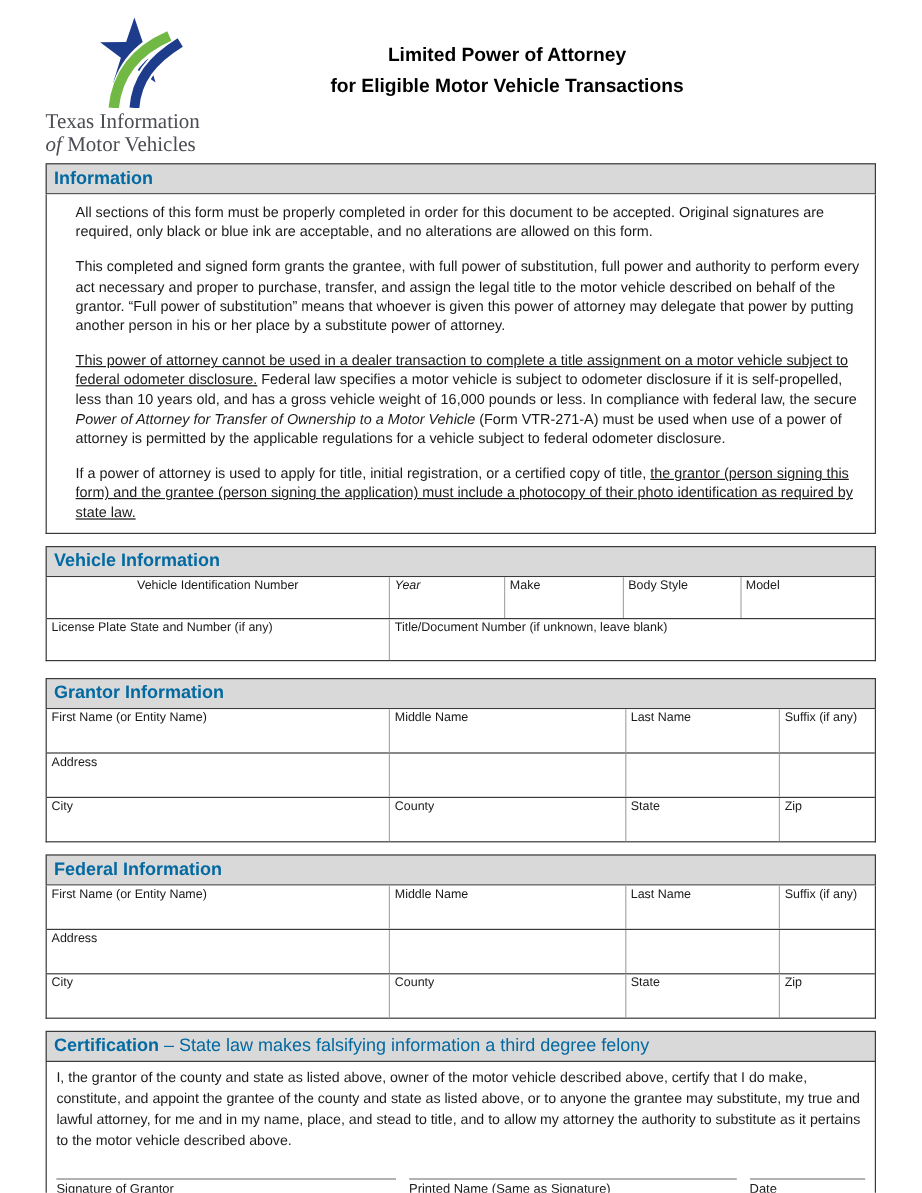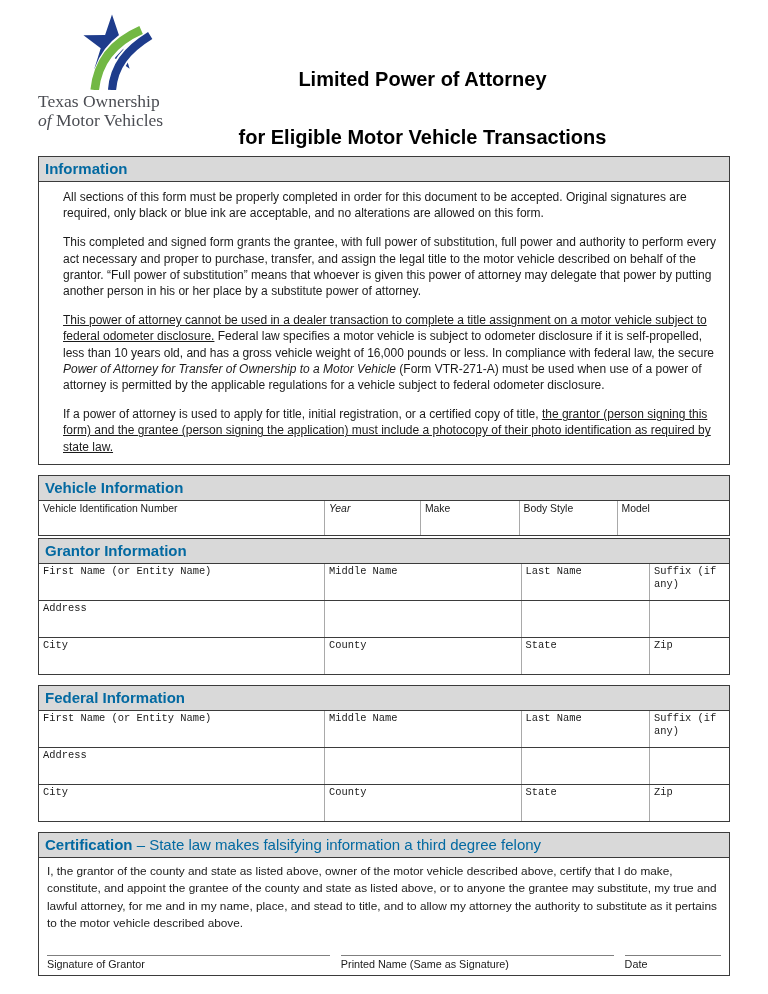--- a/index.html
+++ b/index.html
@@ -11,21 +11,21 @@
     overflow:hidden;
   }
   .page { padding:8px 38px 0 38px; }
 
   
   .masthead { display:flex; align-items:flex-start; }
   .logo-block { width:172px; flex:0 0 172px; }
   .logo-star { display:block; margin:2px 0 0 28px; }
   .logo-text { font-family:"Liberation Serif", serif; color:#4b4d53; font-size:17.5px; line-height:19px; margin-top:2px; }
   .title-block { flex:1; text-align:center; padding:26px 95px 0 0; }
-  .title-line { font-size:20px; font-weight:bold; line-height:26px; color:#000;margin-top:32px; }
+  .title-line { font-size:16px; font-weight:bold; line-height:26px; color:#000; }
 
   
   .section { margin-top:10px; }
   .sec-header {
     background:#d9d9d9;
     border:1px solid #3b3b3b;
     padding:2px 6px 3px 6px;
     font-size:15px; font-weight:bold; line-height:19px; color:#0369a1;
   }
   .sec-header .hdr-rest { font-weight:normal; }
@@ -35,22 +35,22 @@
   .info-body { padding:7px 8px 9px 24px; font-size:12px; line-height:16.2px; }
   .info-body p + p { margin-top:13px; }
   .u { text-decoration:underline; }
   .it { font-style:italic; }
 
   
   .trow { display:flex; }
   .trow + .trow { border-top:1px solid #3b3b3b; }
   .tcell { padding:1px 4px; font-size:10.4px; line-height:13px; min-height:34px; }
   .tcell + .tcell { border-left:1px solid #a9a9a9; }
-  .g-row .tcell { min-height:36px;font-family:Liberation Mono, monospace; }
-  .w-vin   { flex:0 0 41.3%; }
+  .g-row .tcell { min-height:36px; }
+  .w-vin   { flex:0 0 41.3%;text-align:center; }
   .w-year  { flex:0 0 13.9%;font-style:italic; }
   .w-make  { flex:0 0 14.3%; }
   .w-body  { flex:0 0 14.2%; }
   .w-model { flex:1; }
   .w-plate { flex:0 0 41.3%; }
   .w-titledoc { flex:1; }
   .g1 { flex:0 0 41.3%; }
   .g2 { flex:0 0 28.5%; }
   .g3 { flex:0 0 18.6%; }
   .g4 { flex:1; }
@@ -71,21 +71,21 @@
   <div class="masthead">
     <div class="logo-block">
       <svg class="logo-star" width="92" height="80" viewBox="0 0 100 88" aria-hidden="true">
         <polygon fill="#1e3c8c" points="50,5 57.6,27.5 81.4,27.8 62.4,42 69.4,64.7 50,51 30.6,64.7 37.6,42 18.6,27.8 42.4,27.5"></polygon>
         <path d="M34,88 C36,56 52,34 86,20" stroke="#ffffff" stroke-width="15" fill="none"></path>
         <path d="M50,88 C52,62 66,44 92,28" stroke="#ffffff" stroke-width="13" fill="none"></path>
         <path d="M31,88 C34,58 50,36 82,22" stroke="#72b844" stroke-width="9.5" fill="none"></path>
         <path d="M50,88 C52,62 66,44 92,28" stroke="#1e3c8c" stroke-width="9" fill="none"></path>
       </svg>
       <div class="logo-text">
-        <div>Texas Ownership</div>
+        <div>Texas Information</div>
         <div><span class="it">of</span><span> Motor Vehicles</span></div>
       </div>
     </div>
     <div class="title-block">
       <div class="title-line">Limited Power of Attorney</div>
       <div class="title-line">for Eligible Motor Vehicle Transactions</div>
     </div>
   </div>
 
   <div class="section" style="margin-top:6px;">
@@ -101,24 +101,28 @@
   <div class="section">
     <div class="sec-header">Vehicle Information</div>
     <div class="sec-body">
       <div class="trow">
         <div class="tcell w-vin"><span>Vehicle Identification Number</span></div>
         <div class="tcell w-year"><span>Year</span></div>
         <div class="tcell w-make"><span>Make</span></div>
         <div class="tcell w-body"><span>Body Style</span></div>
         <div class="tcell w-model"><span>Model</span></div>
       </div>
+      <div class="trow">
+        <div class="tcell w-plate"><span>License Plate State and Number (if any)</span></div>
+        <div class="tcell w-titledoc"><span>Title/Document Number (if unknown, leave blank)</span></div>
+      </div>
     </div>
   </div>
 
-  <div class="section" style="margin-top:2px;">
+  <div class="section" style="margin-top:14px;">
     <div class="sec-header">Grantor Information</div>
     <div class="sec-body">
       <div class="trow g-row">
         <div class="tcell g1"><span>First Name (or Entity Name)</span></div>
         <div class="tcell g2"><span>Middle Name</span></div>
         <div class="tcell g3"><span>Last Name</span></div>
         <div class="tcell g4"><span>Suffix (if any)</span></div>
       </div>
       <div class="trow g-row">
         <div class="tcell g1"><span>Address</span></div>

